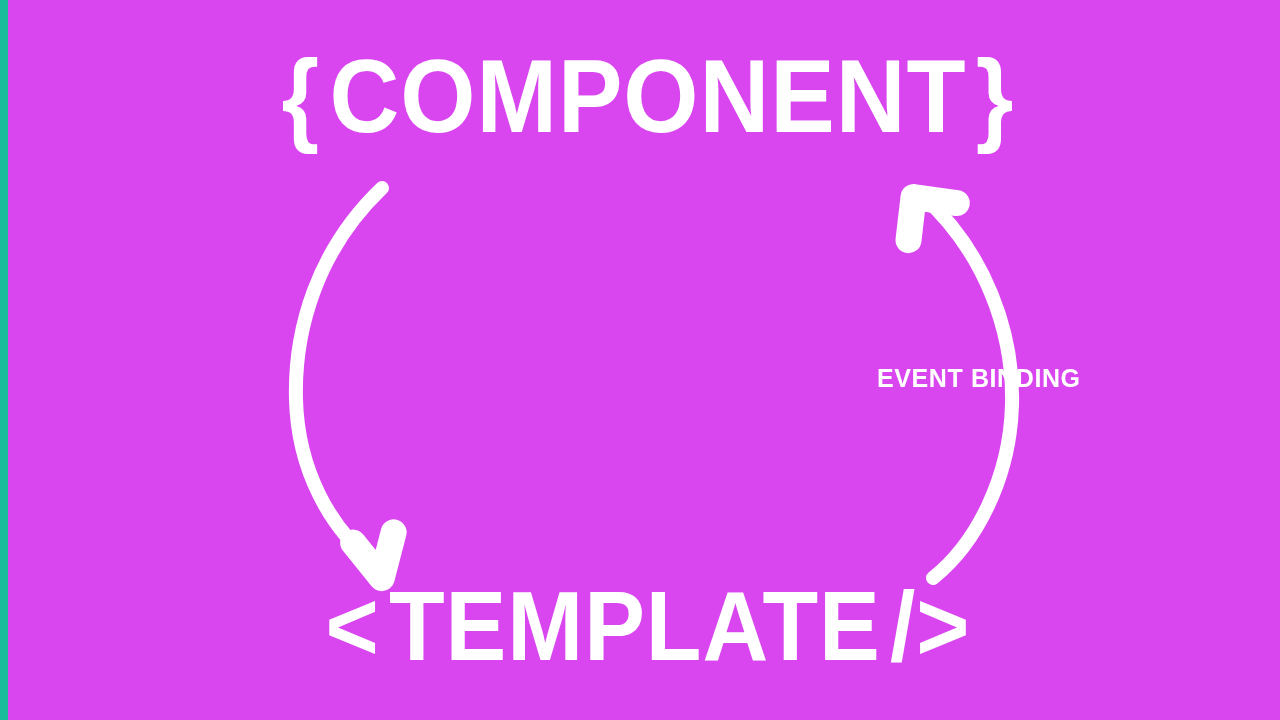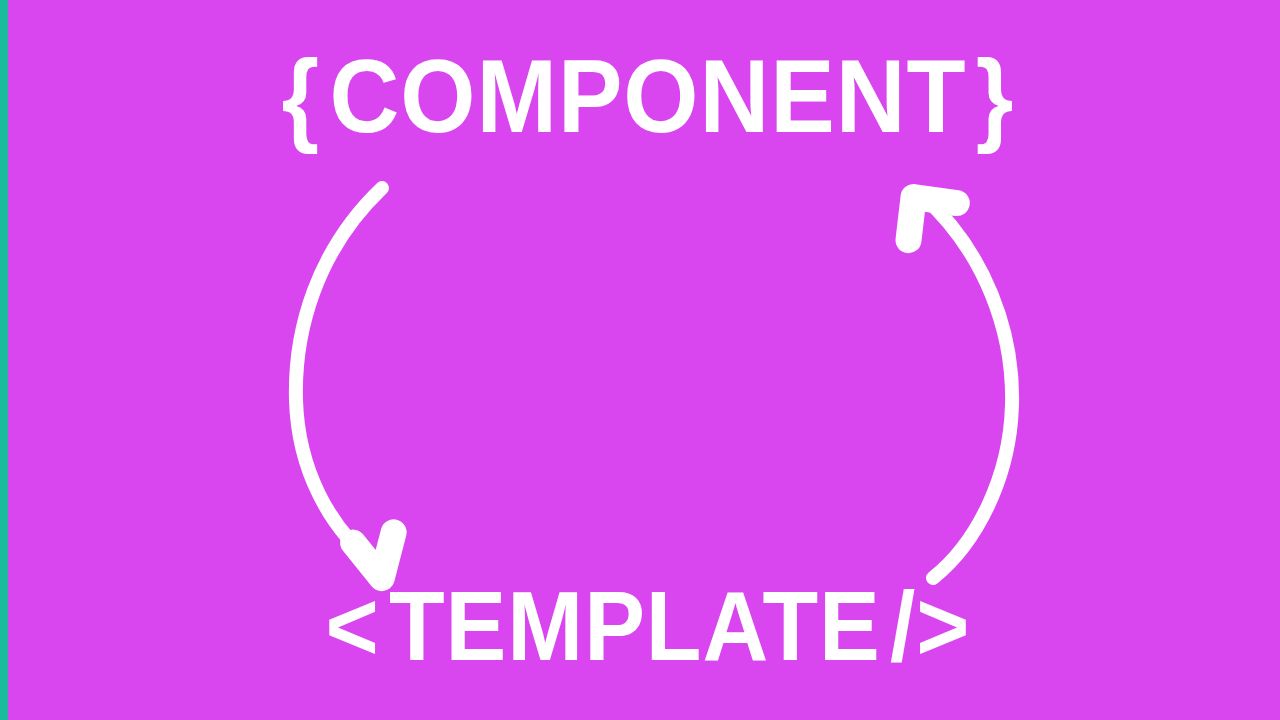--- a/index.html
+++ b/index.html
@@ -119,14 +119,15 @@
 
   <div class="headline" id="component-title" style="color: rgb(255, 255, 255);">
     <span class="brace">{</span><span class="word">COMPONENT</span><span class="brace">}</span>
   </div>
 
   <div class="headline" id="template-title" style="color: rgb(255, 255, 255);">
     <span class="brace">&lt;</span><span class="word">TEMPLATE</span><span class="brace">/&gt;</span>
   </div>
 
 
+  <div class="binding-label" id="event-binding-label" style="color: rgb(255, 255, 255);">EVENT BINDING</div>
 
 </div>
 
 </body></html>

